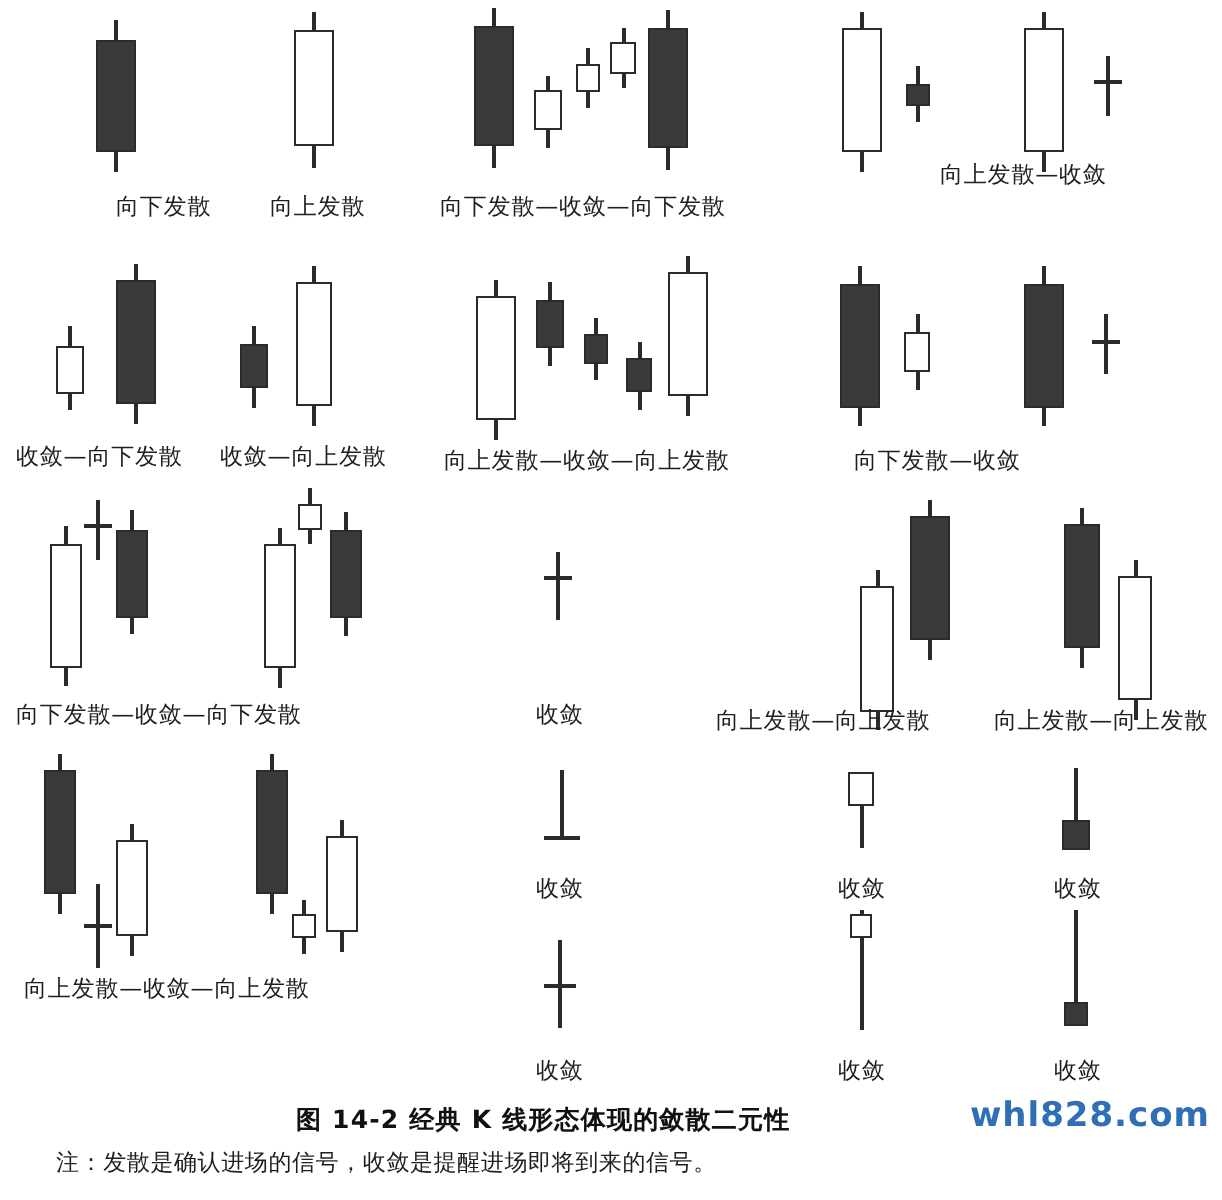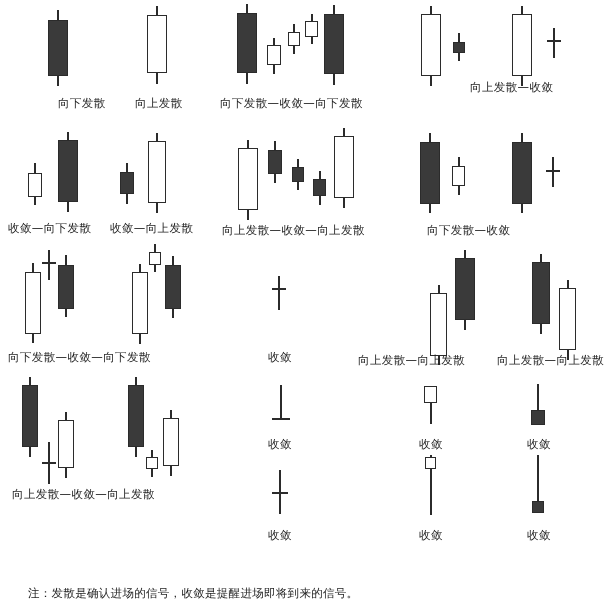--- a/index.html
+++ b/index.html
@@ -289,19 +289,21 @@
       <div class="label" style="left: 497px; top: 353px;">向上发散—向上发散</div>
       <div class="label" style="left: 12px; top: 487px;">向上发散—收敛—向上发散</div>
       <div class="label" style="left: 268px; top: 437px;">收敛</div>
       <div class="label" style="left: 268px; top: 528px;">收敛</div>
       <div class="label" style="left: 419px; top: 437px;">收敛</div>
       <div class="label" style="left: 419px; top: 528px;">收敛</div>
       <div class="label" style="left: 527px; top: 437px;">收敛</div>
       <div class="label" style="left: 527px; top: 528px;">收敛</div>
     </div>
 
-
-  <div class="note" style="left:28px;top:574px;margin-top:12px;">注：发散是确认进场的信号，收敛是提醒进场即将到来的信号。</div>
+  <div class="caption" style="left:148px;top:552px;">图 14-2   经典 K 线形态体现的敛散二元性</div>
+
+  <div class="note" style="left:28px;top:574px;">注：发散是确认进场的信号，收敛是提醒进场即将到来的信号。</div>
 
   <div id="watermark">
+    <div>whl828.com</div>
   </div>
 
 </div>
 
 </body></html>

